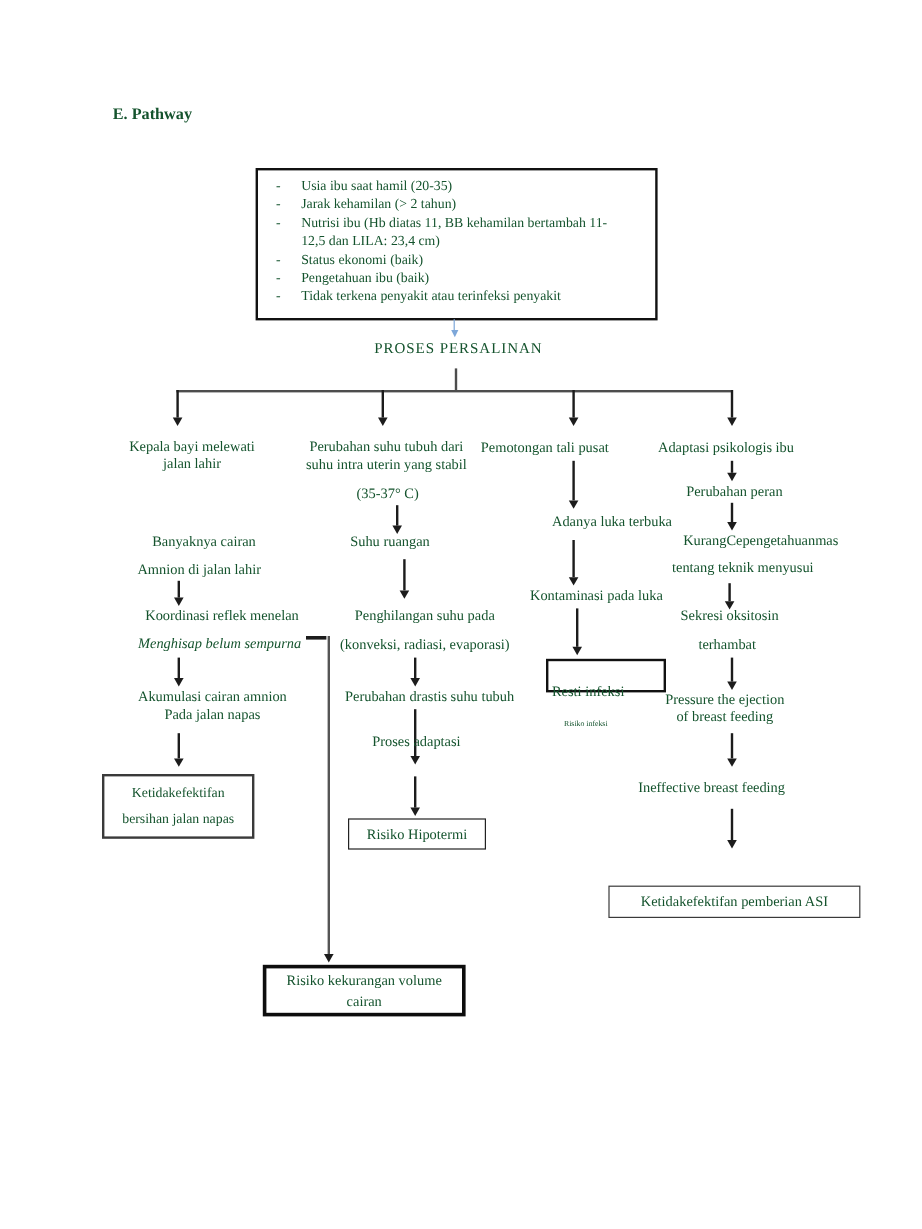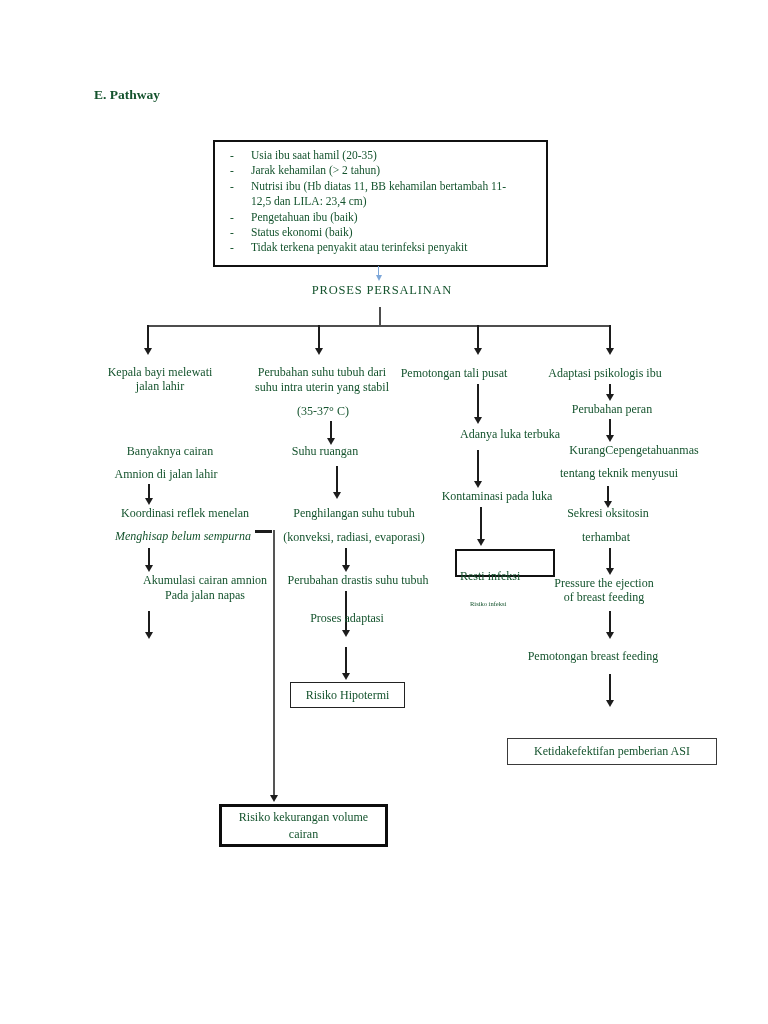--- a/index.html
+++ b/index.html
@@ -67,24 +67,24 @@
         <span>Usia ibu saat hamil (20-35)</span>
       </div>
     <div class="fli">
         <span>Jarak kehamilan (&gt; 2 tahun)</span>
       </div>
     <div class="fli">
         <span>Nutrisi ibu (Hb diatas 11, BB kehamilan bertambah 11-
 12,5 dan LILA: 23,4 cm)</span>
       </div>
     <div class="fli">
-        <span>Pengetahuan ibu (baik)</span>
+        <span>Status ekonomi  (baik)</span>
       </div>
     <div class="fli">
-        <span>Status ekonomi  (baik)</span>
+        <span>Pengetahuan ibu (baik)</span>
       </div>
     <div class="fli">
         <span>Tidak terkena penyakit atau terinfeksi penyakit</span>
       </div>
   </div>
 
   <div class="varrow blue" style="left:378px; top:266px; height:9px;"></div>
   <div class="node root-label" style="left:382px; top:283px;">PROSES PERSALINAN</div>
 
   <div class="varrow noarrow" style="left:379px; top:307px; height:18px;"></div>
@@ -96,31 +96,33 @@
 
   <div class="node" style="left:160px; top:365px;">Kepala bayi melewati
 jalan lahir</div>
   <div class="node" style="left:170px; top:444px;">Banyaknya cairan</div>
   <div class="node" style="left:166px; top:467px;">Amnion di jalan lahir</div>
   <div class="varrow" style="left:148px; top:484px; height:14px;"></div>
   <div class="node" style="left:185px; top:506px;">Koordinasi reflek menelan</div>
   <div class="node" style="left:183px; top:529px;font-style:italic;">Menghisap belum sempurna</div>
   <div class="dashseg" style="left:255px; top:530px; width:17px;"></div>
   <div class="varrow" style="left:148px; top:548px; height:17px;"></div>
-  <div class="node" style="left:177px; top:573px; line-height:15px;margin-left:28px;">Akumulasi cairan amnion
+  <div class="node" style="left:177px; top:573px; line-height:15px;">Akumulasi cairan amnion
 Pada jalan napas</div>
   <div class="varrow" style="left:148px; top:611px; height:21px;"></div>
+  <div class="obox" style="left:85px; top:645px; width:127px; height:54px; font-size:11.5px; line-height:22px; border-color:#3a3a3a;">Ketidakefektifan
+bersihan jalan napas</div>
 
   <div class="node" style="left:322px; top:365px; line-height:14.5px;">Perubahan suhu tubuh dari
 suhu intra uterin yang stabil</div>
   <div class="node" style="left:323px; top:404px;">(35-37° C)</div>
   <div class="varrow" style="left:330px; top:421px; height:17px;"></div>
   <div class="node" style="left:325px; top:444px;">Suhu ruangan</div>
   <div class="varrow" style="left:336px; top:466px; height:26px;"></div>
-  <div class="node" style="left:354px; top:506px;">Penghilangan suhu tubuh</div>
+  <div class="node" style="left:354px; top:506px;">Penghilangan suhu pada</div>
   <div class="node" style="left:354px; top:530px;">(konveksi, radiasi, evaporasi)</div>
   <div class="varrow" style="left:345px; top:548px; height:17px;"></div>
   <div class="node" style="left:358px; top:573px;">Perubahan drastis suhu tubuh</div>
   <div class="varrow" style="left:345px; top:591px; height:39px;"></div>
   <div class="node" style="left:347px; top:611px;">Proses adaptasi</div>
   <div class="varrow" style="left:345px; top:647px; height:26px;"></div>
   <div class="obox" style="left:290px; top:682px; width:115px; height:26px; border-width:1.5px; border-color:#222;">Risiko Hipotermi</div>
 
   <div class="varrow grayline" style="left:273px; top:530px; height:265px;"></div>
   <div class="obox" style="left:219px; top:804px; width:169px; height:43px; border-width:3px; border-color:#0d0d0d;">Risiko kekurangan volume
@@ -143,17 +145,17 @@
   <div class="varrow" style="left:609px; top:419px; height:16px;"></div>
   <div class="node" style="left:634px; top:443px;">KurangCepengetahuanmas</div>
   <div class="node" style="left:619px; top:466px;">tentang teknik menyusui</div>
   <div class="varrow" style="left:607px; top:486px; height:15px;"></div>
   <div class="node" style="left:608px; top:506px;">Sekresi oksitosin</div>
   <div class="node" style="left:606px; top:530px;">terhambat</div>
   <div class="varrow" style="left:609px; top:548px; height:20px;"></div>
   <div class="node" style="left:604px; top:576px;">Pressure the ejection
 of breast feeding</div>
   <div class="varrow" style="left:609px; top:611px; height:21px;"></div>
-  <div class="node" style="left:593px; top:649px;">Pemotongan breast feeding</div>
+  <div class="node" style="left:593px; top:649px;">Ineffective breast feeding</div>
   <div class="varrow" style="left:609px; top:674px; height:26px;"></div>
   <div class="obox" style="left:507px; top:738px; width:210px; height:27px; border-width:1.5px; border-color:#3a3a3a;">Ketidakefektifan pemberian ASI</div>
 
 </div>
 
 </body></html>

